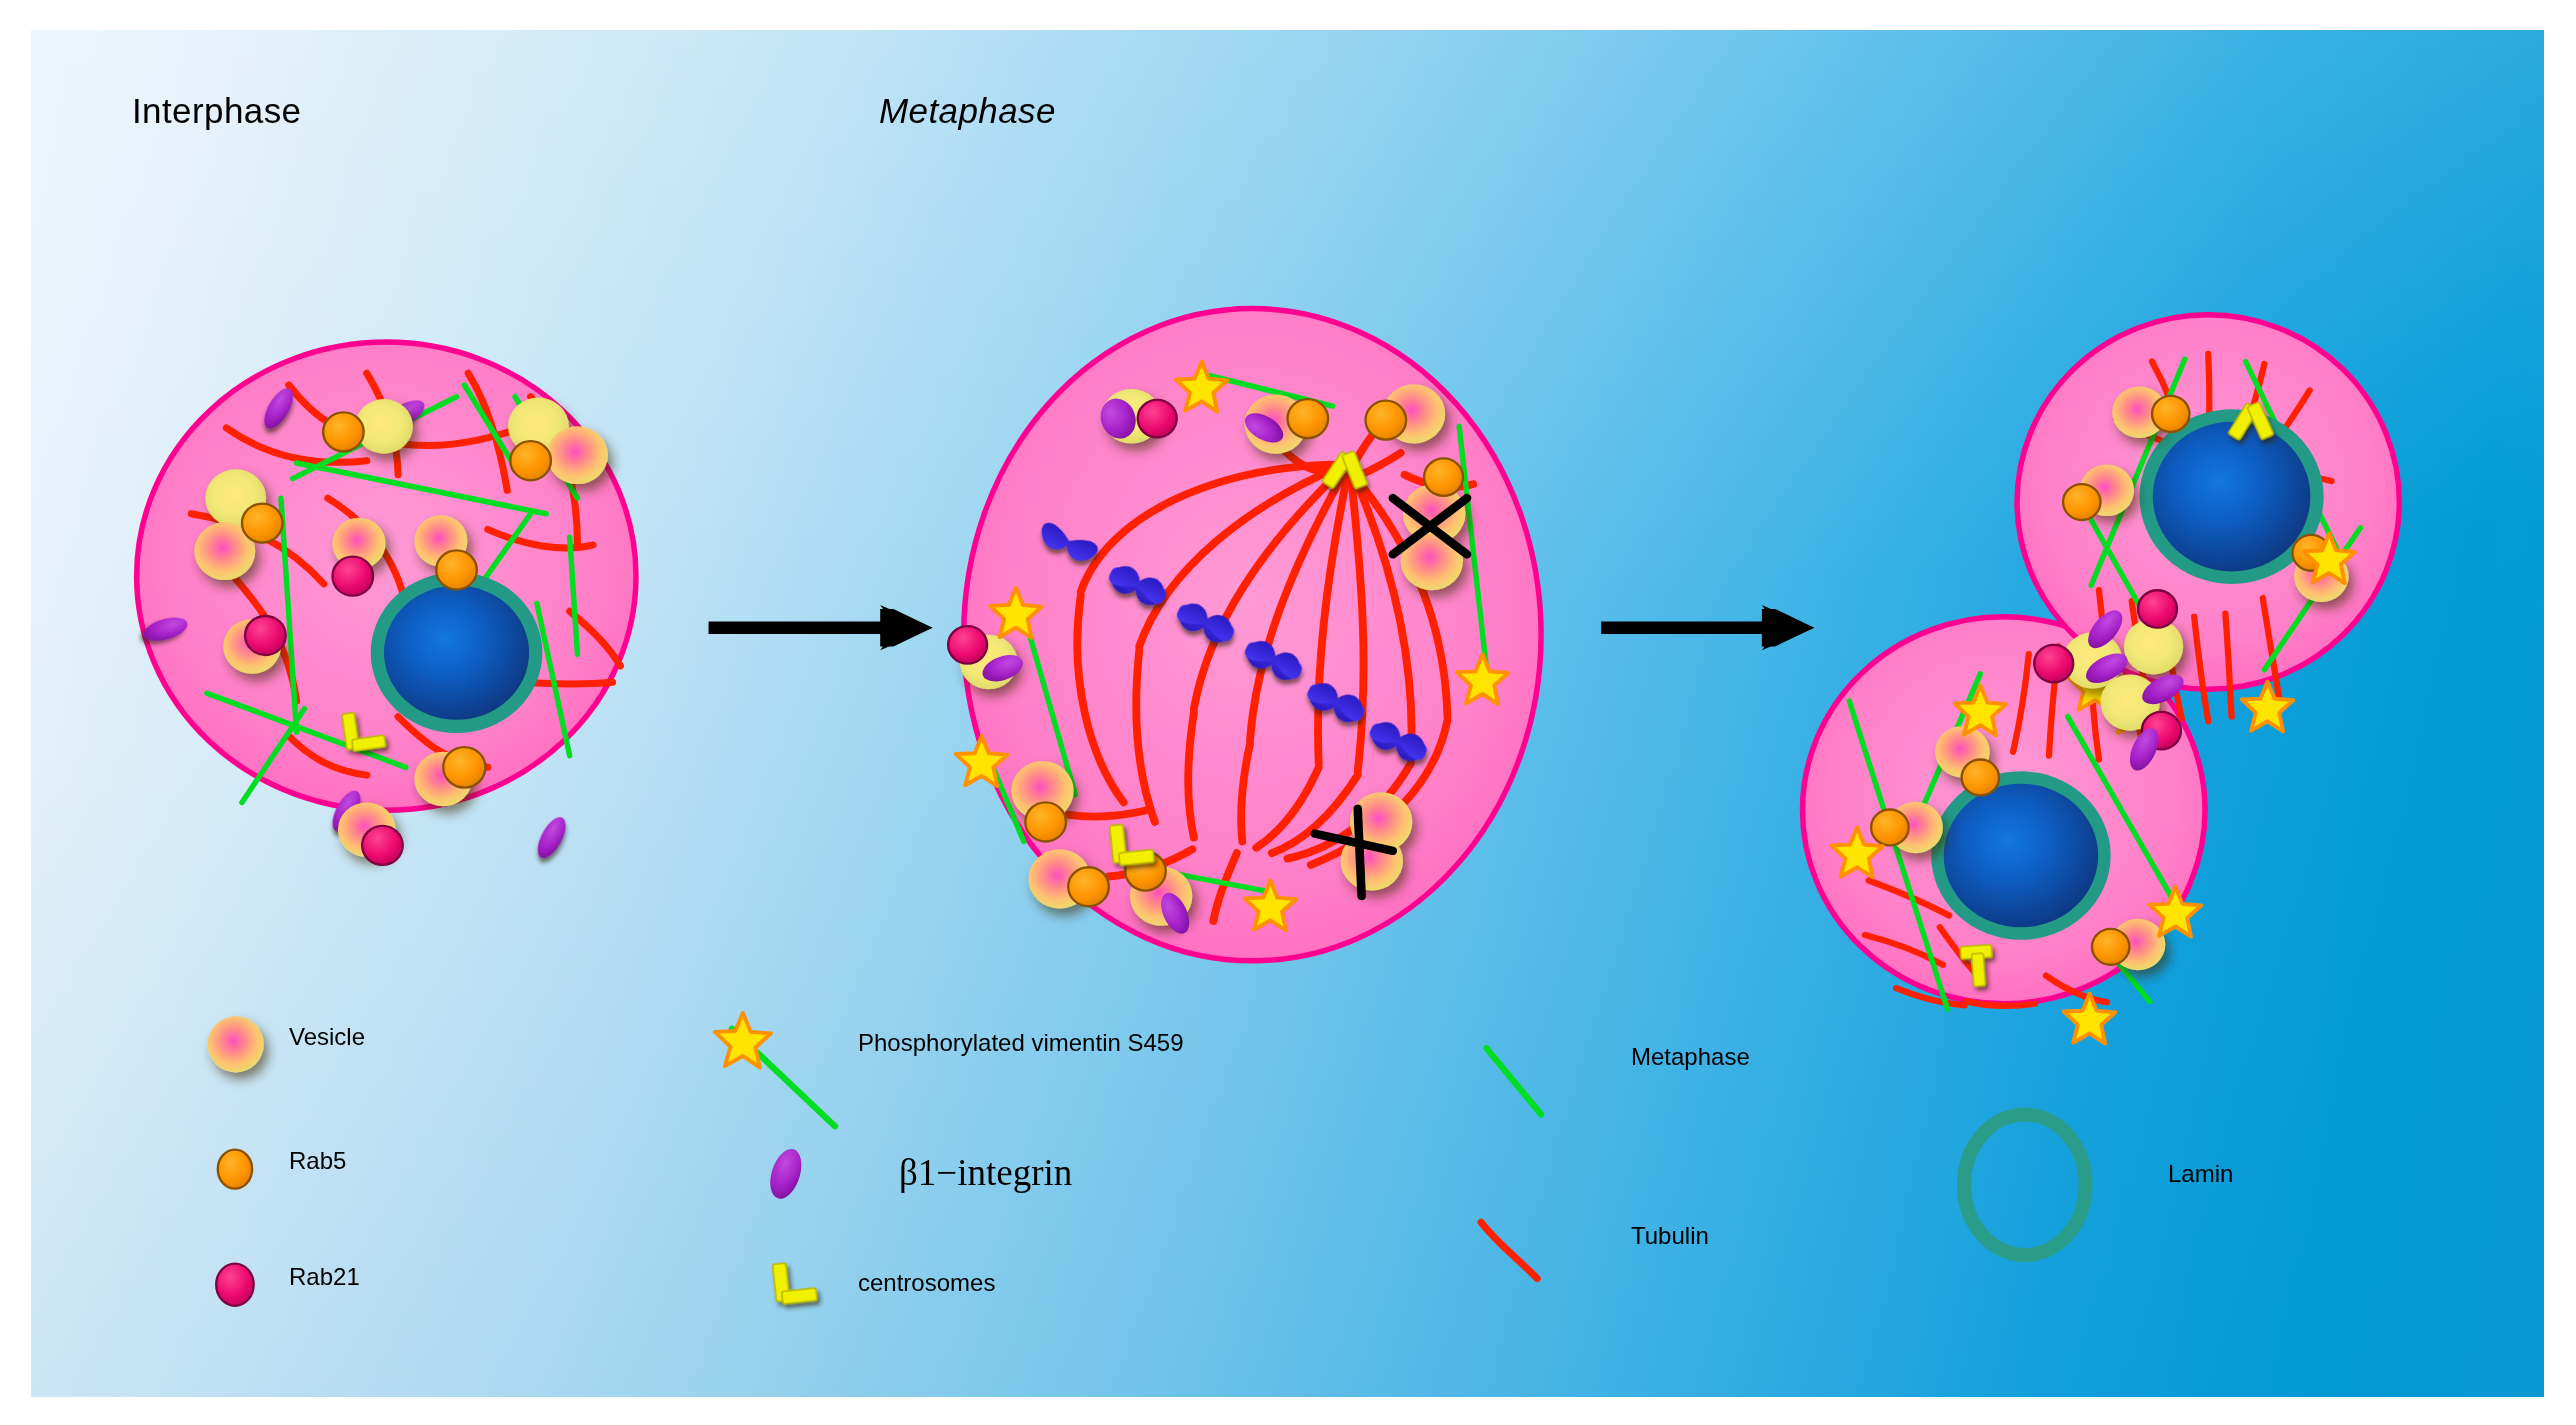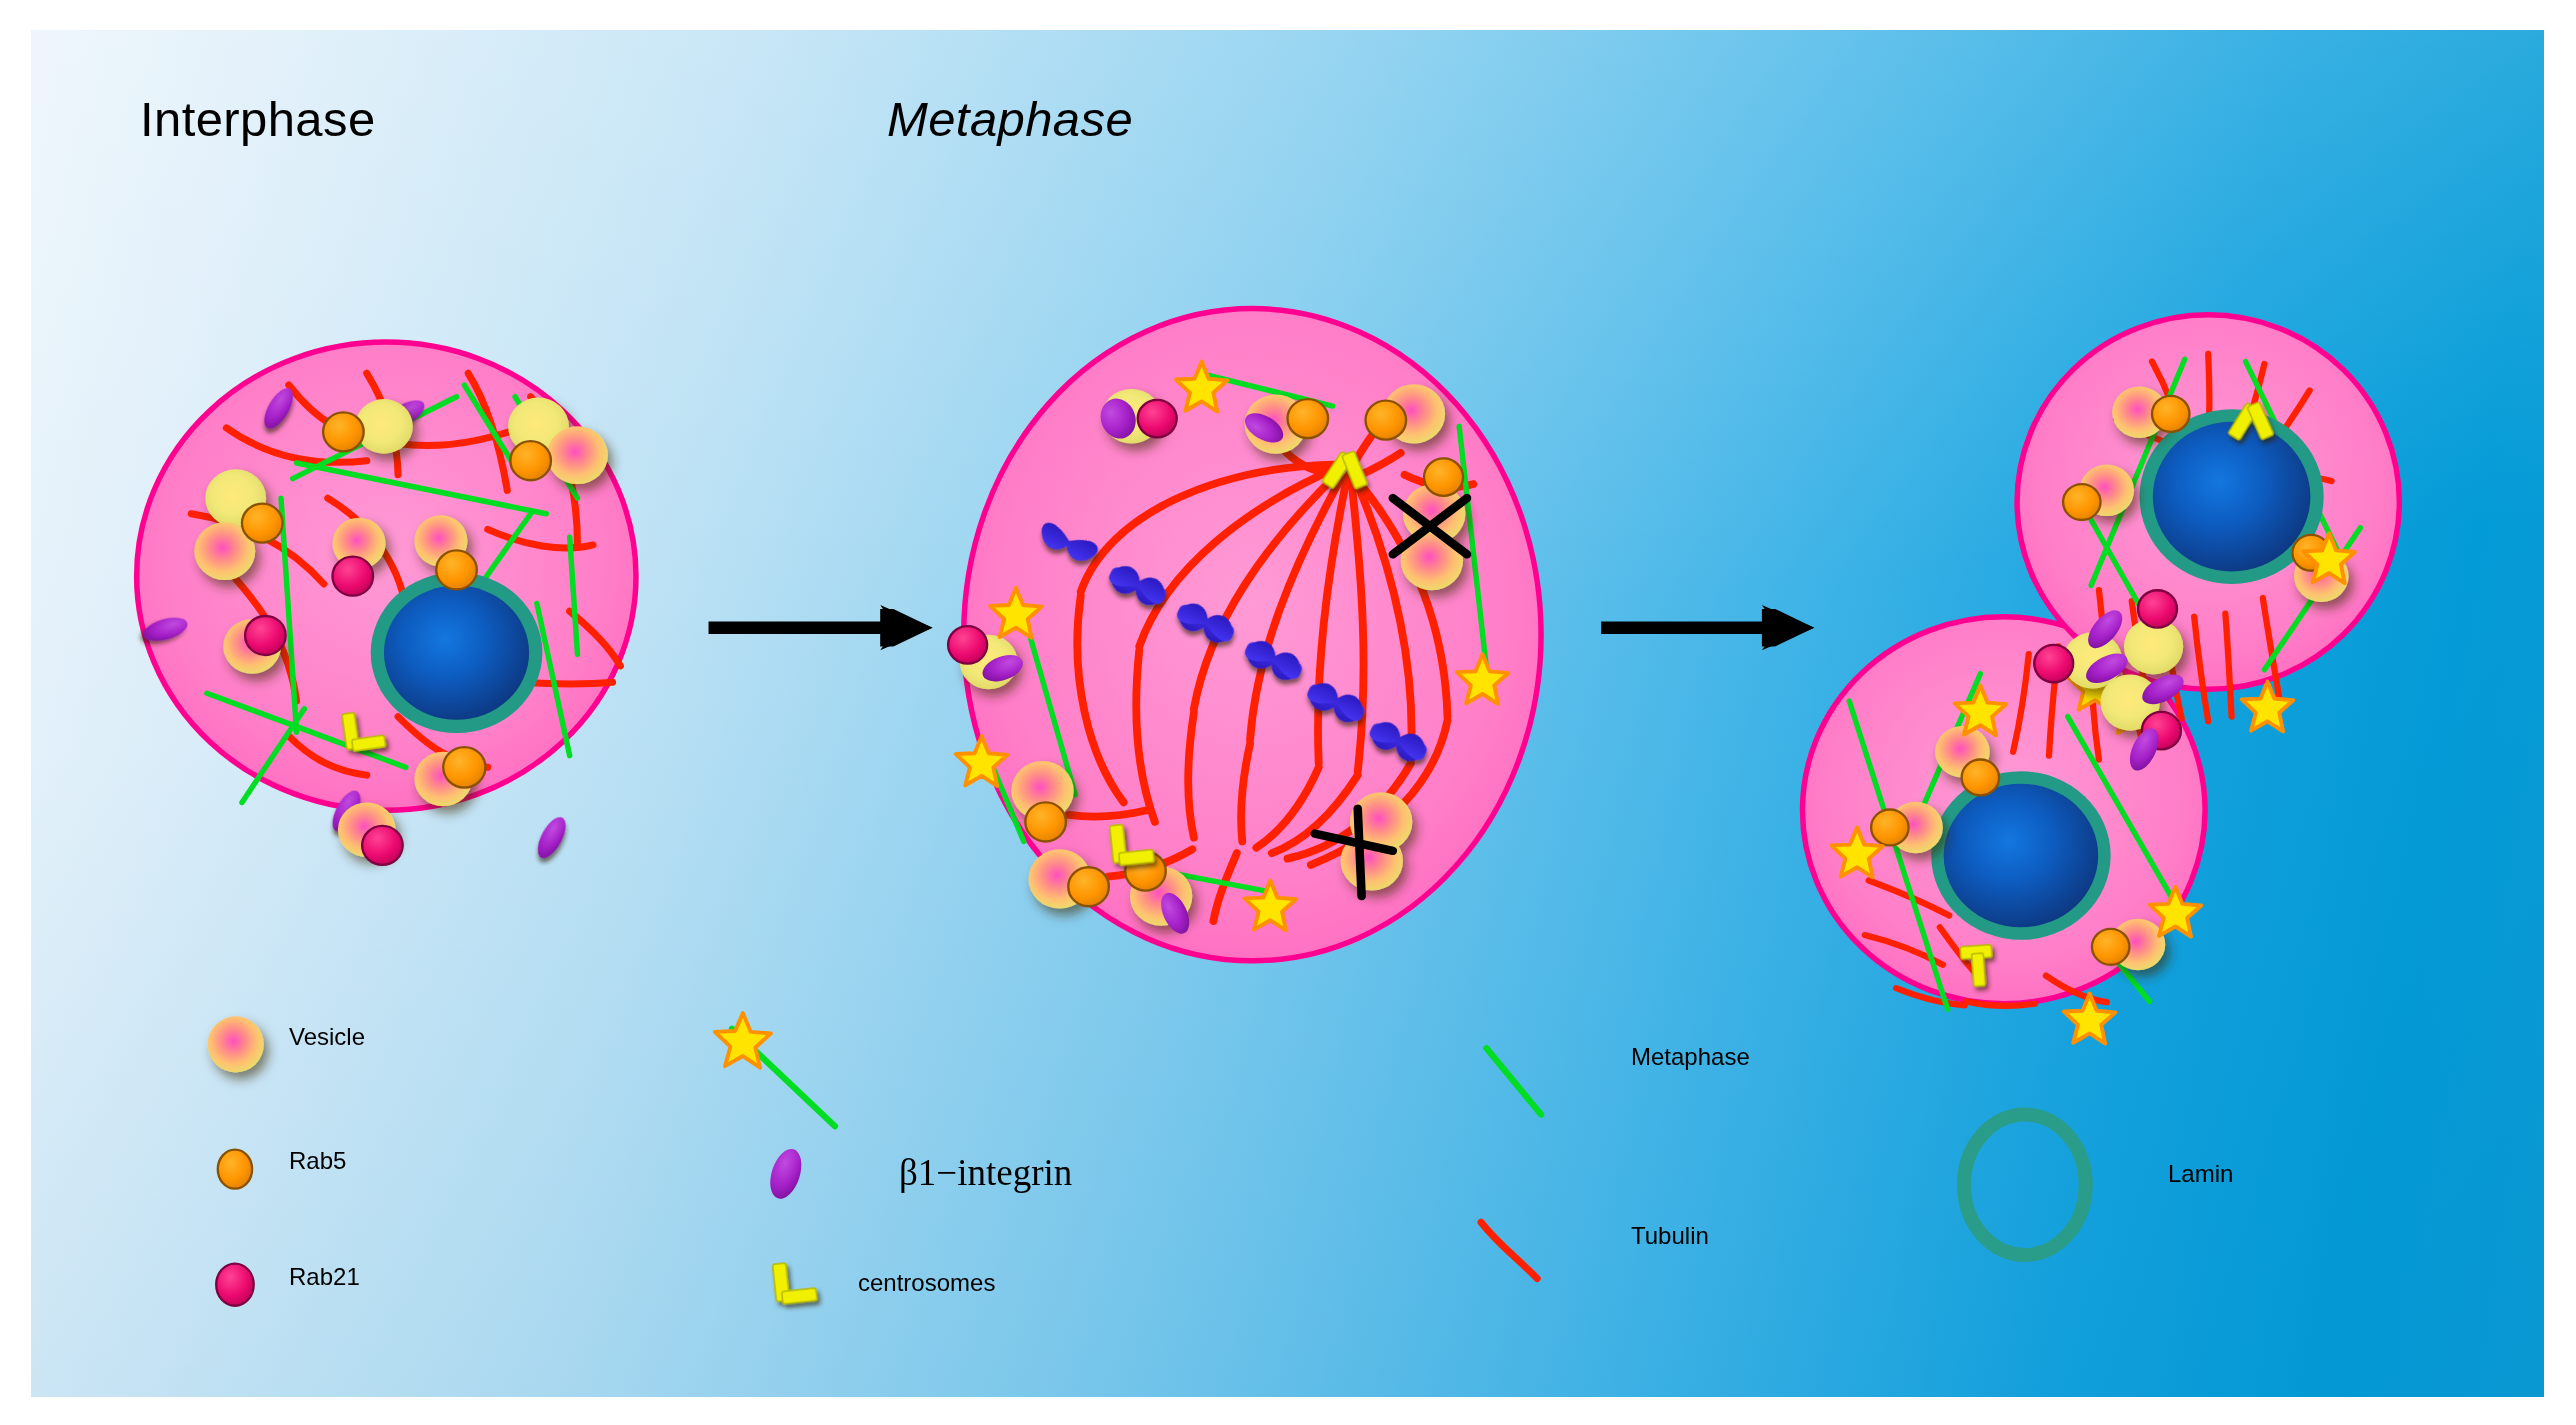--- a/index.html
+++ b/index.html
@@ -2,22 +2,22 @@
 <html style="font-size:12.5px"><head>
 <meta charset="utf-8">
 <style>
   html,body{margin:0;padding:0;background:#ffffff;}
   #stage{position:relative;width:2576px;height:1426px;background:#ffffff;overflow:hidden;
          font-family:"Liberation Sans", sans-serif;}
   #canvas{position:absolute;left:31px;top:30px;width:2513px;height:1367px;overflow:hidden;
           background:linear-gradient(100deg,#eaf4fb 0%,#ddeef9 8%,#b9e0f4 27%,#7fcbee 48%,#45b6e8 66%,#14a2de 82%,#039bd7 92%,#0b9ad4 100%);}
   .bg-overlay{position:absolute;inset:0;background:linear-gradient(175deg,rgba(255,255,255,0.22) 0%,rgba(255,255,255,0.0) 45%,rgba(0,130,190,0.10) 100%);pointer-events:none;}
 
-  .phase-title{position:absolute;color:#000;font-size:49px;letter-spacing:0.4px;white-space:nowrap;
-               font-family:"Liberation Sans", sans-serif;margin-left:8px;}
+  .phase-title{position:absolute;color:#000;font-size:35px;letter-spacing:0.4px;white-space:nowrap;
+               font-family:"Liberation Sans", sans-serif;}
 
   svg.layer{position:absolute;left:0;top:0;width:2513px;height:1367px;overflow:visible;}
 
   .legend-label{position:absolute;color:#000;font-size:24px;white-space:nowrap;
                 font-family:"Liberation Sans", sans-serif;}
   .legend-label.serifish{font-family:"Liberation Serif", serif;font-size:37px;}
 </style>
 </head>
 <body>
 
@@ -472,20 +472,21 @@
         <path d="M1858 1528 C 1880 1556, 1900 1570, 1930 1600" stroke="#ff2000" stroke-width="9" fill="none" stroke-linecap="round"></path>
 
         <ellipse cx="2555" cy="1480" rx="78" ry="90" fill="none" stroke="#2a9d8a" stroke-width="18"></ellipse>
       </g>
     </svg>
 
     <div class="legend-label" style="left:258px;top:993px;">Vesicle</div>
     <div class="legend-label" style="left:258px;top:1117px;">Rab5</div>
     <div class="legend-label" style="left:258px;top:1233px;text-align:right;">Rab21</div>
 
+    <div class="legend-label" style="left:827px;top:999px;">Phosphorylated vimentin S459</div>
     <div class="legend-label serifish" style="left:868px;top:1121px;">β1−integrin</div>
     <div class="legend-label" style="left:827px;top:1239px;">centrosomes</div>
 
     <div class="legend-label" style="left:1600px;top:1013px;">Metaphase</div>
     <div class="legend-label" style="left:1600px;top:1192px;">Tubulin</div>
     <div class="legend-label" style="left:2137px;top:1130px;">Lamin</div>
   </div>
 </div>
 
 

